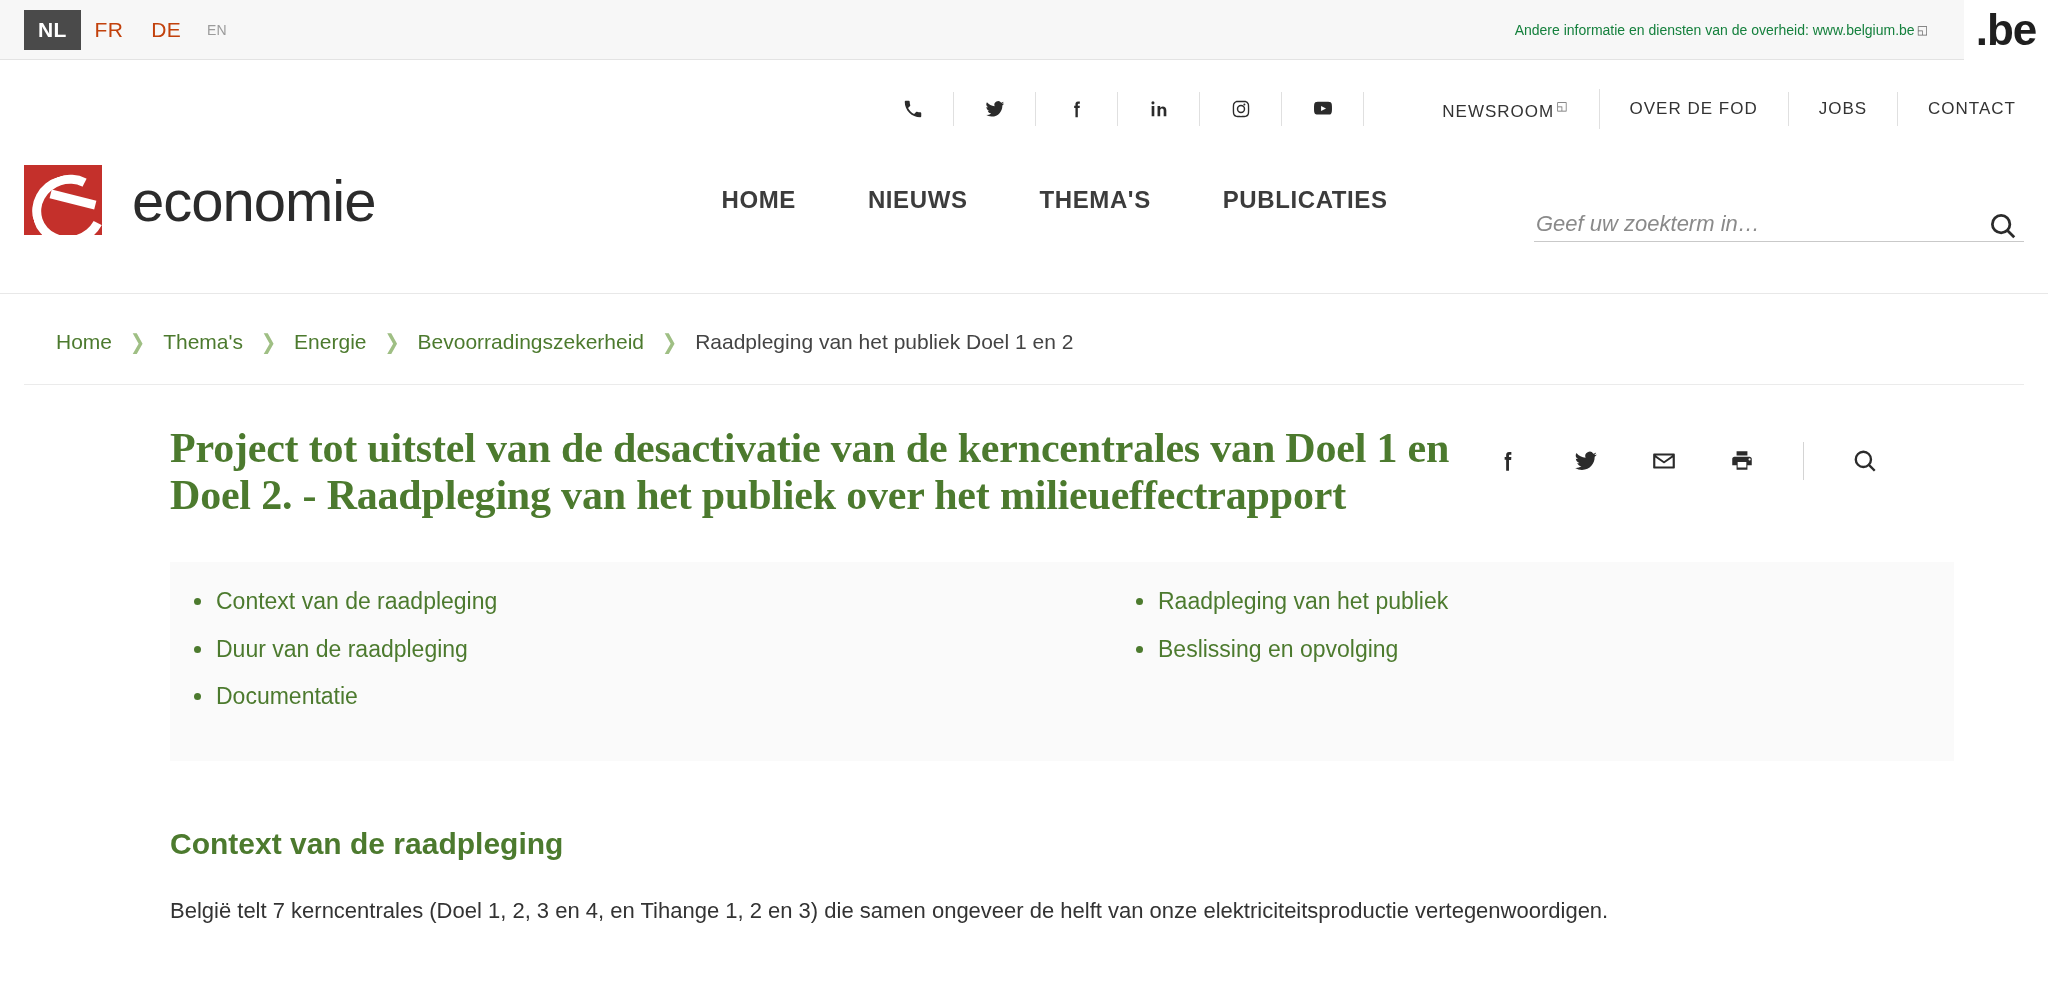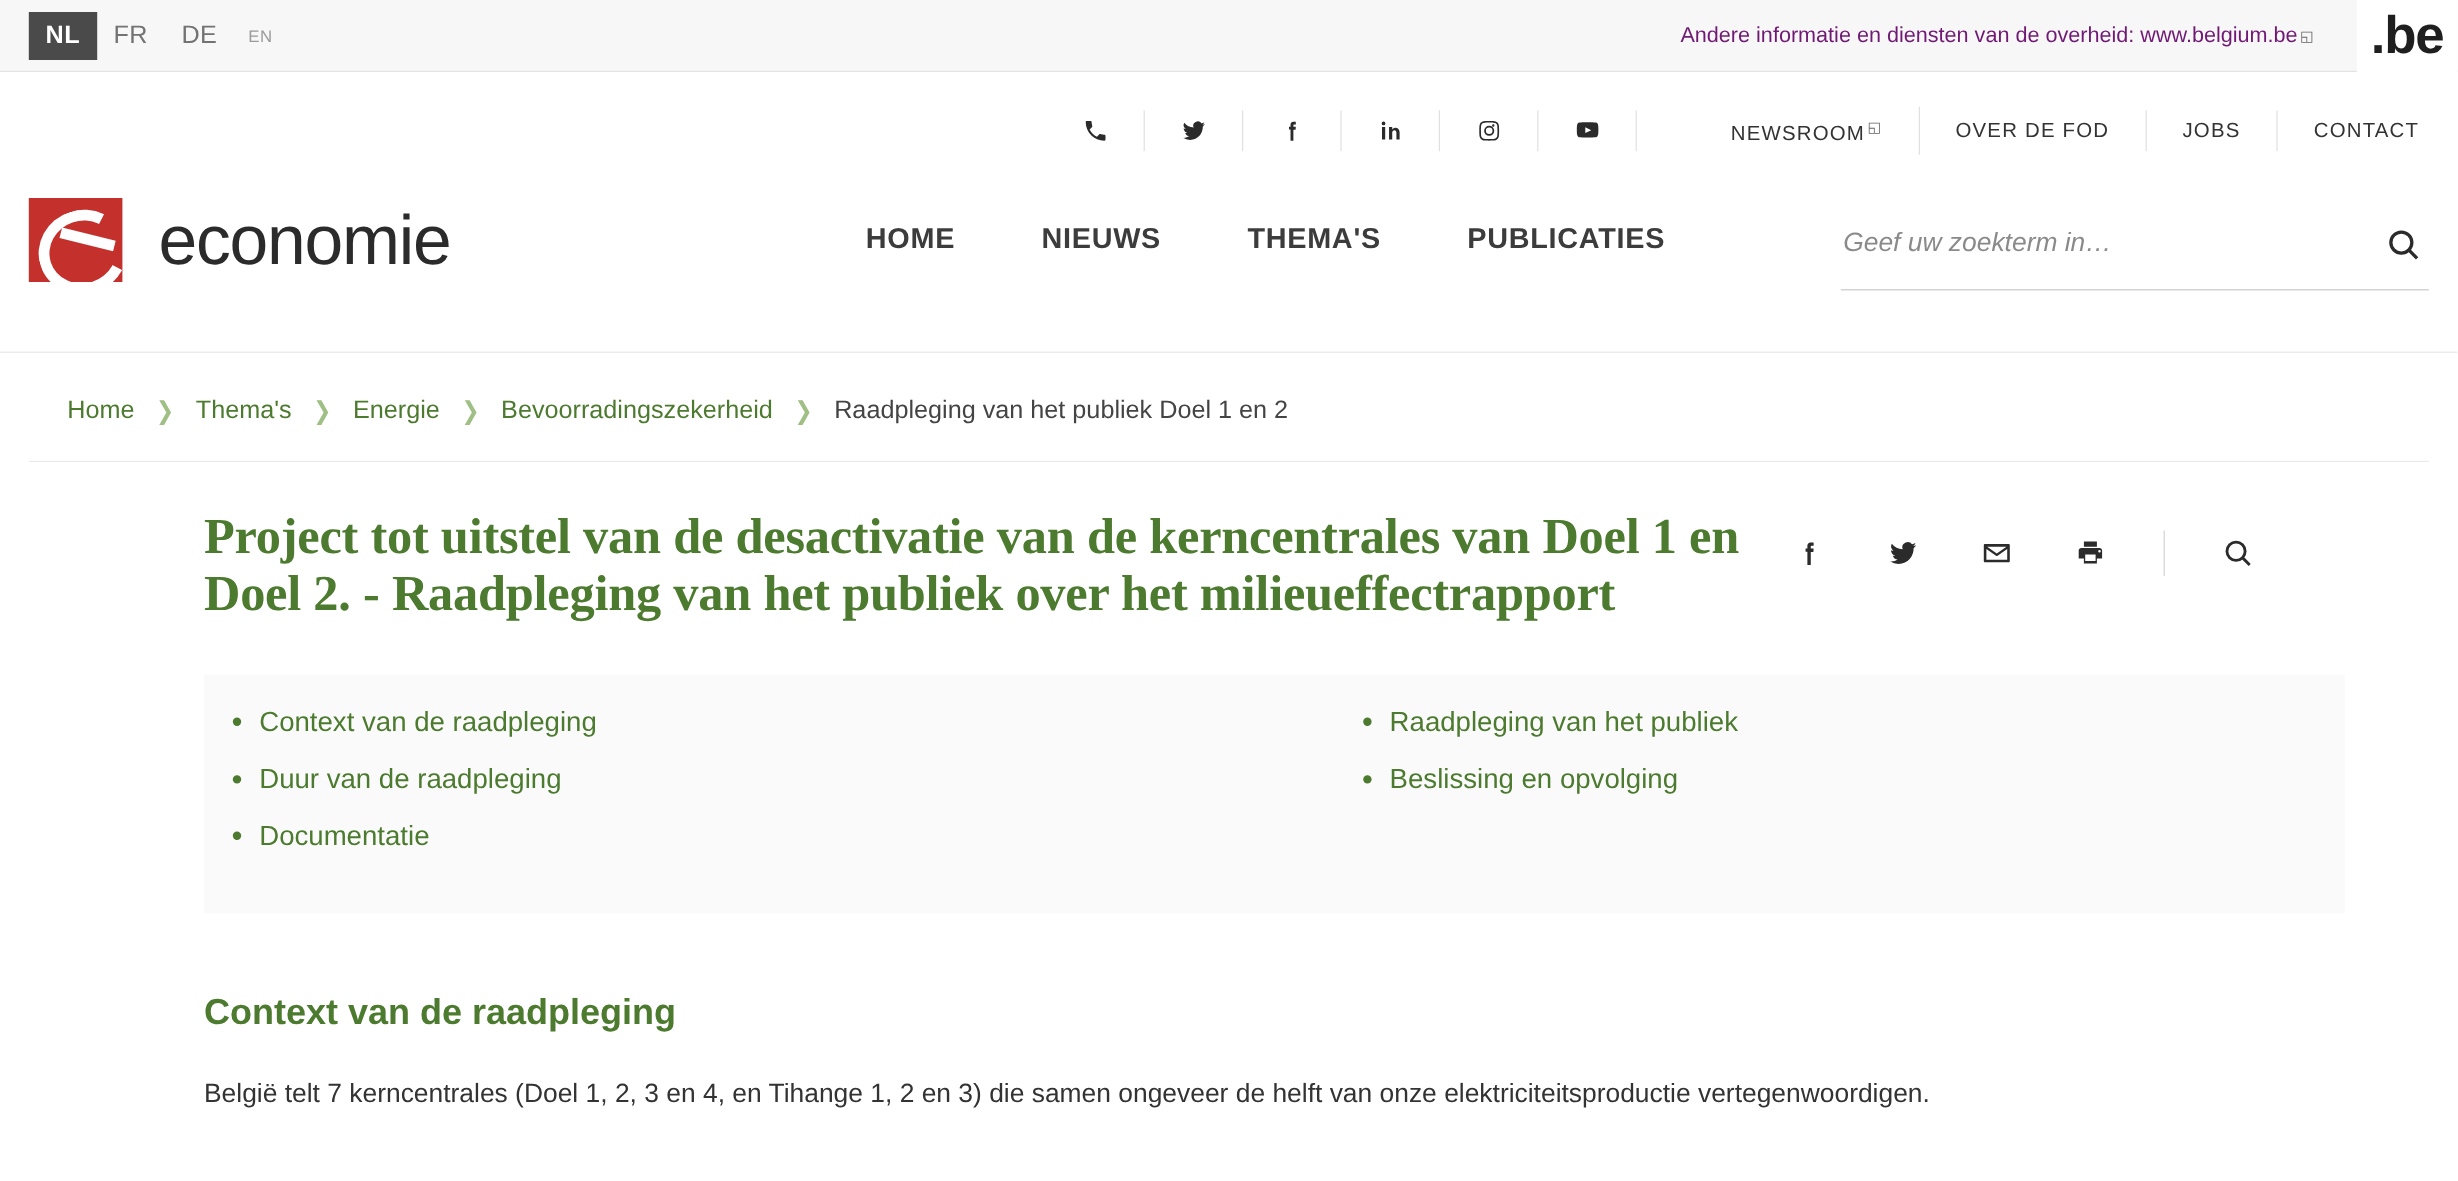--- a/index.html
+++ b/index.html
@@ -27,43 +27,43 @@
     display: flex;
     align-items: center;
     gap: 0;
     list-style: none;
     margin: 0;
     padding: 0;
   }
   .lang-item {
     font-size: 21px;
     padding: 8px 14px;
-    color: #737373;
+    color: #c2410c;
     letter-spacing: .3px;
     cursor: pointer;
   }
   .lang-item.active {
     background: #4a4a4a;
     color: #ffffff;
     font-weight: bold;
   }
   .lang-item.small {
     font-size: 14px;
     color: #9b9b9b;
     padding-left: 12px;
   }
   .gov-right {
     margin-left: auto;
     display: flex;
     align-items: center;
     padding-right: 0;
   }
   .gov-text {
-    font-size: 18px;
-    color: #701a75;
+    font-size: 14px;
+    color: #15803d;
     white-space: nowrap;
   }
   .ext-icon {
     font-size: 12px;
     vertical-align: super;
     margin-left: 2px;
     color: #666;
   }
   .be-logo {
     margin-left: 36px;
@@ -196,21 +196,21 @@
     white-space: nowrap;
   }
   .search-box {
     position: absolute;
     right: 0;
     bottom: 18px;
     width: 490px;
     display: flex;
     align-items: flex-end;
     border-bottom: 1px solid #c9c9c9;
-    padding-bottom: 22px;
+    padding-bottom: 0;
   }
   .search-input {
     border: none;
     outline: none;
     background: transparent;
     font-size: 22px;
     font-style: italic;
     color: #777777;
     font-family: "Liberation Sans", sans-serif;
     flex: 1;

